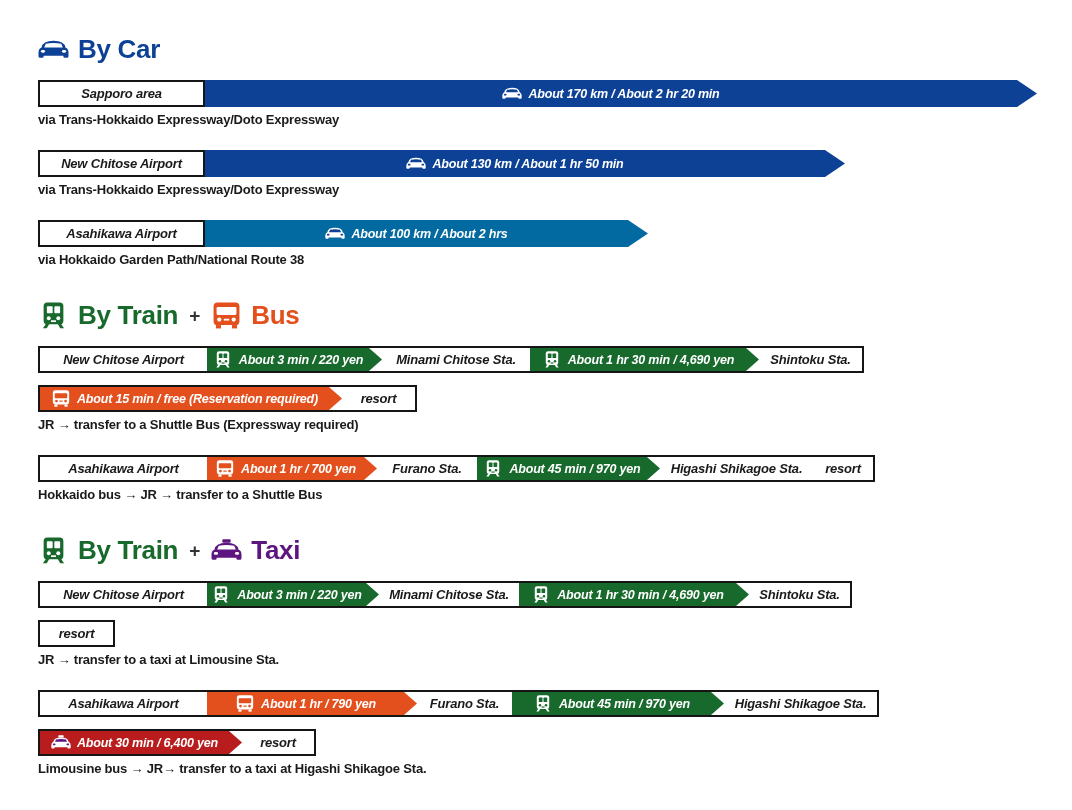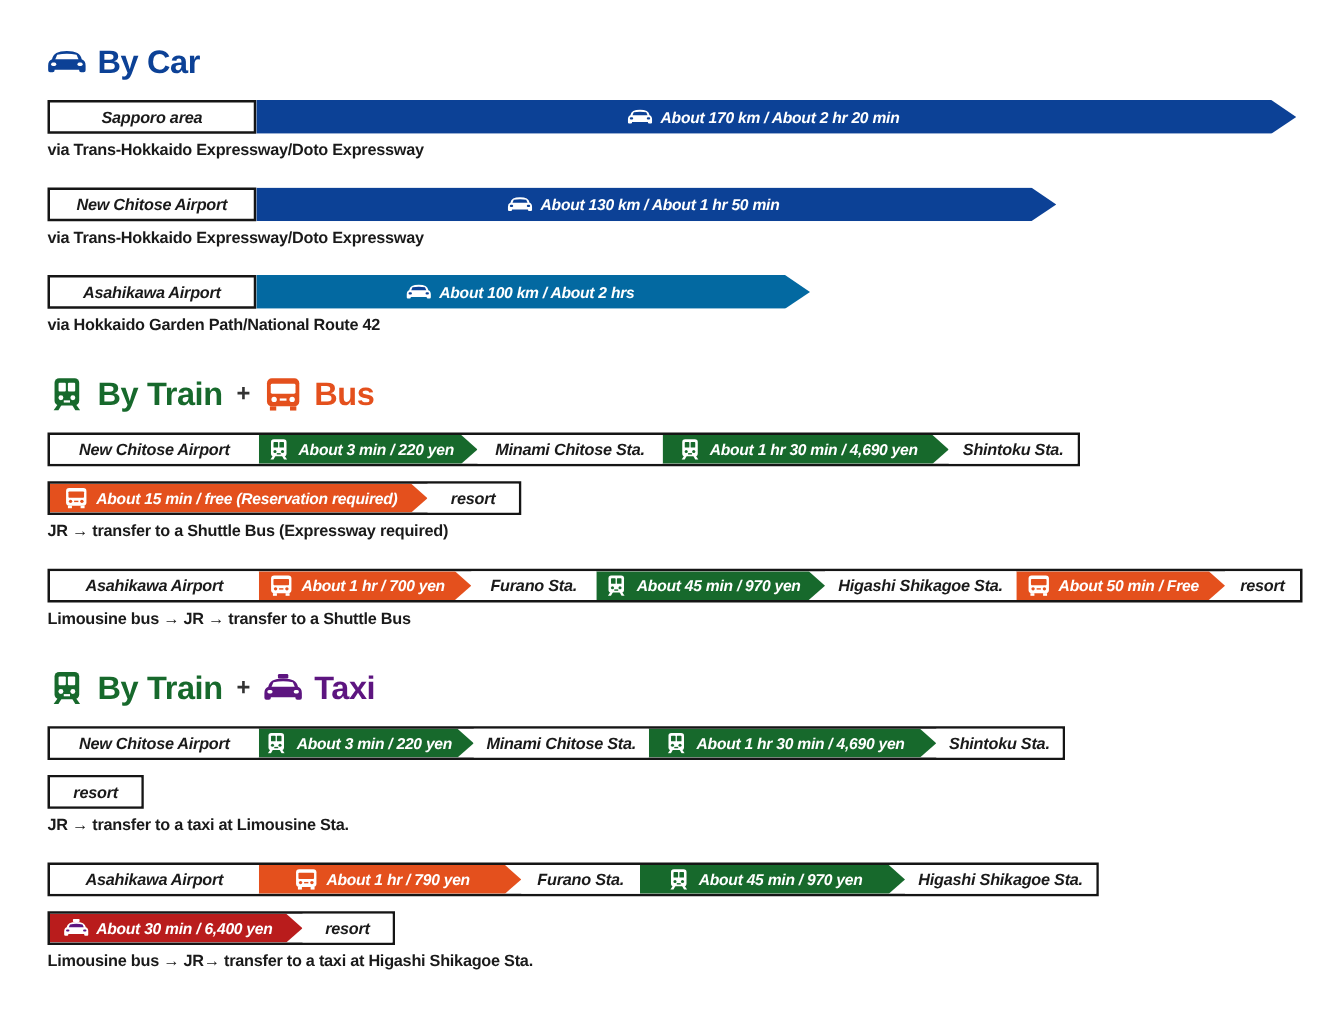--- a/index.html
+++ b/index.html
@@ -92,21 +92,21 @@
               <svg viewBox="0 0 30 20">
                 <path d="M3.5 8 Q4.5 1.5 15 1.5 Q25.5 1.5 26.5 8 Q29.5 9 29.5 13 L29.5 16.5 Q29.5 18 28 18 L26 18 Q24.5 18 24.5 16.5 L24.5 16 L5.5 16 L5.5 16.5 Q5.5 18 4 18 L2 18 Q0.5 18 0.5 16.5 L0.5 13 Q0.5 9 3.5 8 Z" fill="currentColor"></path>
                 <path d="M7.5 4.5 Q15 3 22.5 4.5 L24 8 L6 8 Z" fill="var(--hole,#fff)"></path>
                 <rect x="2.8" y="10.5" width="4" height="2.6" rx="1.3" fill="var(--hole,#fff)"></rect>
                 <rect x="23.2" y="10.5" width="4" height="2.6" rx="1.3" fill="var(--hole,#fff)"></rect>
               </svg>
             </span>
             <span class="atxt">About 100 km / About 2 hrs</span>
           </div>
         </div></div>
-      <div class="caption">via Hokkaido Garden Path/National Route 42</div>
+      <div class="caption">via Hokkaido Garden Path/National Route 38</div>
     </section>
     <section class="sec">
       <div class="heading">
         <span class="icon icon-lg" style="color:#17692c;--hole:#ffffff">
           <svg viewBox="0 0 24 26">
             <path d="M5.5 20 L1.8 25.3 H5.5 L8.6 20 Z" fill="currentColor"></path>
             <path d="M18.5 20 L22.2 25.3 H18.5 L15.4 20 Z" fill="currentColor"></path>
             <rect x="2.5" y="0.5" width="19" height="21" rx="3.5" fill="currentColor"></rect>
             <rect x="5.6" y="4" width="5.6" height="6.8" rx="0.8" fill="var(--hole,#fff)"></rect>
             <rect x="12.8" y="4" width="5.6" height="6.8" rx="0.8" fill="var(--hole,#fff)"></rect>
@@ -223,39 +223,25 @@
                 <circle cx="7.4" cy="15.6" r="1.9" fill="var(--hole,#fff)"></circle>
                 <circle cx="16.6" cy="15.6" r="1.9" fill="var(--hole,#fff)"></circle>
                 <rect x="9.6" y="17.6" width="4.8" height="1.7" fill="var(--hole,#fff)"></rect>
               </svg>
             </span>
             <span class="atxt">About 45 min / 970 yen</span>
           </div>
           <div class="seg place" style="width:153px">
             <span>Higashi Shikagoe Sta.</span>
           </div>
-          <div class="seg arrow" style="width:167px;background:#e4501d;--tip:13px">
-            <span class="icon icon-sm" style="color:#ffffff;--hole:#e4501d">
-              <svg viewBox="0 0 26 24">
-                <rect x="1.5" y="0.5" width="23" height="20" rx="3.5" fill="currentColor"></rect>
-                <rect x="4.2" y="4.5" width="17.6" height="7" rx="1" fill="var(--hole,#fff)"></rect>
-                <circle cx="6.6" cy="15.6" r="1.9" fill="var(--hole,#fff)"></circle>
-                <circle cx="19.4" cy="15.6" r="1.9" fill="var(--hole,#fff)"></circle>
-                <rect x="10.6" y="14.9" width="4.8" height="1.6" fill="var(--hole,#fff)"></rect>
-                <rect x="3.6" y="20.5" width="4.5" height="3" fill="currentColor"></rect>
-                <rect x="17.9" y="20.5" width="4.5" height="3" fill="currentColor"></rect>
-              </svg>
-            </span>
-            <span class="atxt">About 50 min / Free</span>
-          </div>
           <div class="seg place" style="width:60px">
             <span>resort</span>
           </div>
         </div></div>
-      <div class="caption">Limousine bus → JR → transfer to a Shuttle Bus</div>
+      <div class="caption">Hokkaido bus → JR → transfer to a Shuttle Bus</div>
     </section>
     <section class="sec">
       <div class="heading">
         <span class="icon icon-lg" style="color:#17692c;--hole:#ffffff">
           <svg viewBox="0 0 24 26">
             <path d="M5.5 20 L1.8 25.3 H5.5 L8.6 20 Z" fill="currentColor"></path>
             <path d="M18.5 20 L22.2 25.3 H18.5 L15.4 20 Z" fill="currentColor"></path>
             <rect x="2.5" y="0.5" width="19" height="21" rx="3.5" fill="currentColor"></rect>
             <rect x="5.6" y="4" width="5.6" height="6.8" rx="0.8" fill="var(--hole,#fff)"></rect>
             <rect x="12.8" y="4" width="5.6" height="6.8" rx="0.8" fill="var(--hole,#fff)"></rect>

